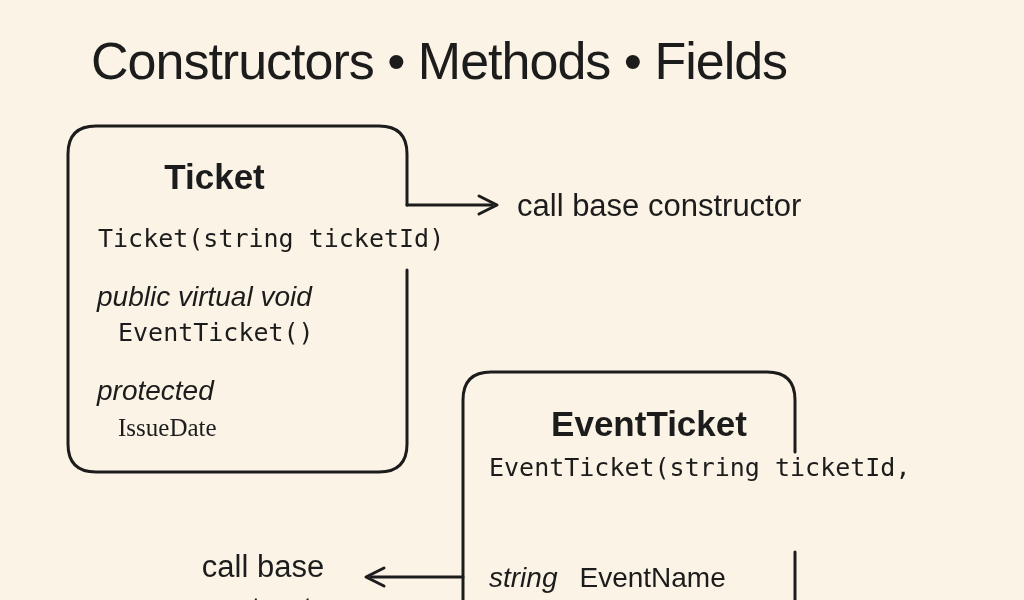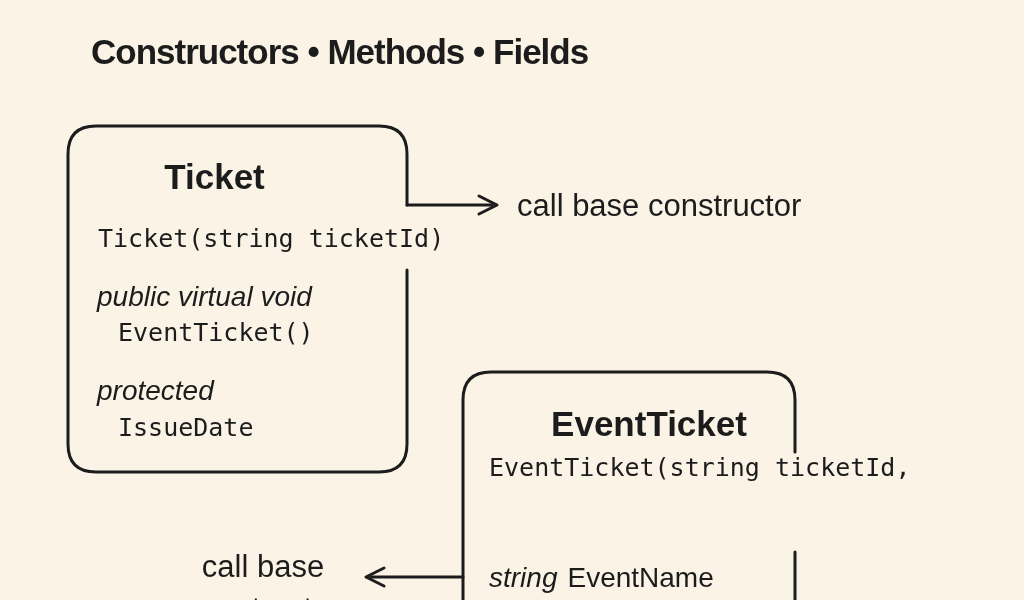--- a/index.html
+++ b/index.html
@@ -33,22 +33,22 @@
     stroke-linejoin: round;
   }
   .txt {
     position: absolute;
     white-space: nowrap;
     line-height: 1.12;
     color: var(--ink);
   }
   .page-title {
     left: 91px; top: 32px;
-    font-size: 35px;
-    font-weight: 700;
+    font-size: 52px;
+    font-weight: 400;
     letter-spacing: -1px;
   }
   .box-title {
     font-size: 35px;
     font-weight: 700;
     text-align: center;
   }
   .code {
     font-family: var(--mono);
     font-size: 25px;
@@ -59,21 +59,21 @@
     font-weight: 500;
   }
   .label {
     font-size: 31px;
   }
   .label-center {
     text-align: center;
     line-height: 42px;
   }
   .plain-28 { font-size: 28px; }
-  .gap-left { margin-left: 10px; }
+  .gap-left { margin-left: 22px; }
 </style>
 </head>
 <body>
 
 <div class="canvas">
 
   <svg class="lines" viewBox="0 0 1024 600">
 
     <path d="M 407 270 L 407 444 Q 407 472 379 472 L 96 472 Q 68 472 68 444 L 68 154 Q 68 126 96 126 L 379 126 Q 407 126 407 154 L 407 205"></path>
 
@@ -86,21 +86,21 @@
     <path d="M 384 568 L 366 577 L 384 586"></path>
   </svg>
 
   <div class="txt page-title">Constructors • Methods • Fields</div>
 
   <div class="txt box-title" style="left:68px; top:157px; width:293px;">Ticket</div>
   <div class="txt kw" style="left:97px; top:281px;">public virtual void</div>
   <div class="txt code" style="left:98px; top:225px;">Ticket(string ticketId)</div>
   <div class="txt code" style="left:118px; top:319px;">EventTicket()</div>
   <div class="txt kw" style="left:97px; top:375px;">protected</div>
-  <div class="txt code" style="left:118px; top:414px;">IssueDate</div>
+  <div class="txt code" style="left:118px; top:414px;font-family:Liberation Serif, serif;">IssueDate</div>
 
   <div class="txt label" style="left:517px; top:189px;">call base constructor</div>
 
   <div class="txt box-title" style="left:463px; top:404px; width:332px;padding-left:40px;">EventTicket</div>
   <div class="txt code" style="left:489px; top:454px;text-align:center;">EventTicket(string ticketId,</div>
   <div class="txt plain-28" style="left:489px; top:562px;">
     <span class="kw">string</span><span class="gap-left">EventName</span>
   </div>
 
   <div class="txt label label-center" style="left:158px; top:546px; width:210px;">

